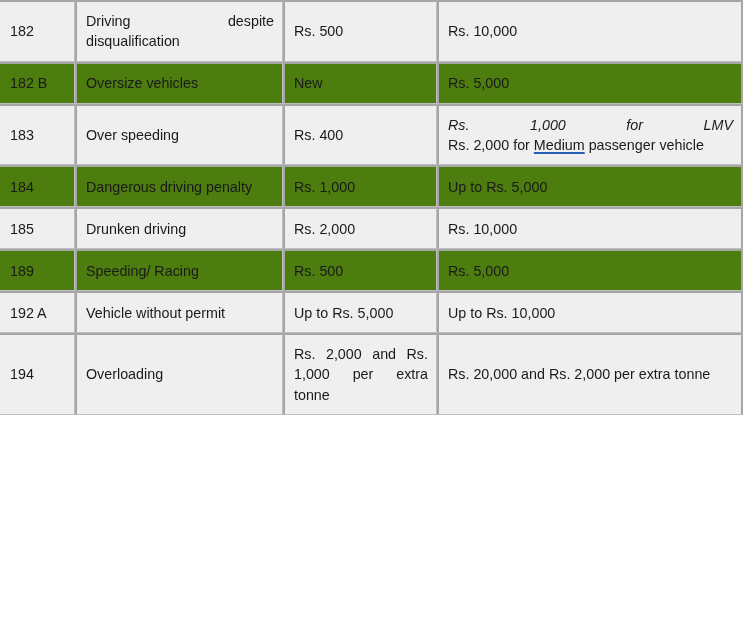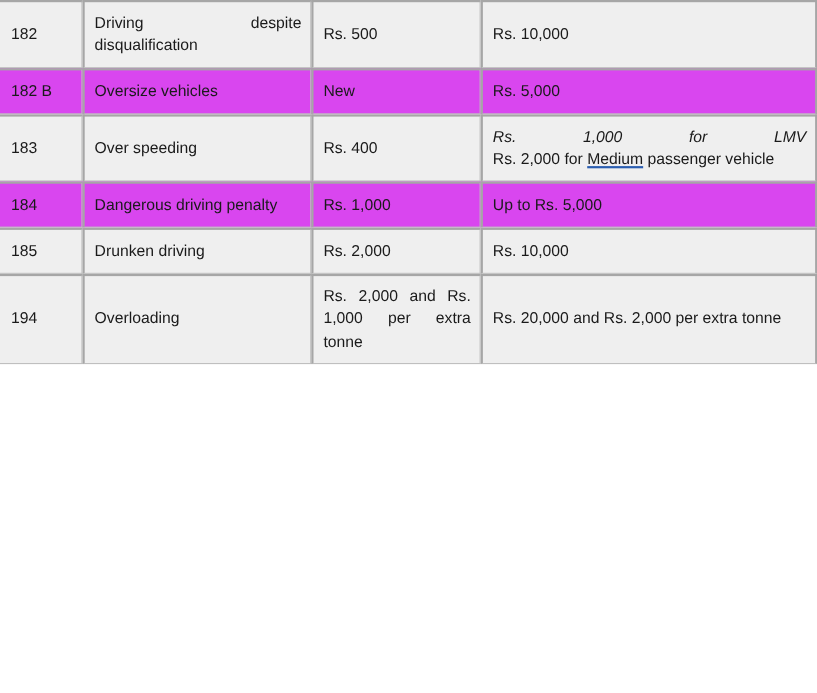--- a/index.html
+++ b/index.html
@@ -47,21 +47,21 @@
   #doc-table td.col-section {
     border-left: none;
     padding-left: 10px;
   }
   #doc-table td.col-new {
     border-right: 2px solid #a6a6a6;
   }
 
   
   #doc-table tr.shaded td { background: #efefef; }
-  #doc-table tr.plain  td { background: #d946ef; }
+  #doc-table tr.plain  td { background: #4d7c0f; }
 
   .just { text-align: justify; text-align-last: left; }
   .plainAlign { text-align: left; }
 
   .spell-underline {
     text-decoration: underline;
     text-decoration-color: #2a5db0;
     text-decoration-thickness: 1.5px;
     text-underline-offset: 2px;
   }
@@ -113,21 +113,33 @@
       <td class="col-new plainAlign">Up to Rs. 5,000</td>
     </tr>
 
     <tr class="shaded" data-h="2">
       <td class="col-section plainAlign">185</td>
       <td class="col-offence just">Drunken driving</td>
       <td class="col-old plainAlign">Rs. 2,000</td>
       <td class="col-new plainAlign">Rs. 10,000</td>
     </tr>
 
+    <tr class="plain" data-h="2">
+      <td class="col-section plainAlign">189</td>
+      <td class="col-offence just">Speeding/ Racing</td>
+      <td class="col-old plainAlign">Rs. 500</td>
+      <td class="col-new plainAlign">Rs. 5,000</td>
+    </tr>
 
+    <tr class="shaded" data-h="2">
+      <td class="col-section plainAlign">192 A</td>
+      <td class="col-offence just">Vehicle without permit</td>
+      <td class="col-old plainAlign">Up to Rs. 5,000</td>
+      <td class="col-new plainAlign">Up to Rs. 10,000</td>
+    </tr>
 
 
     <tr class="shaded" data-h="1">
       <td class="col-section plainAlign">194</td>
       <td class="col-offence plainAlign">Overloading</td>
       <td class="col-old just">Rs. 2,000 and Rs. 1,000 per extra tonne</td>
       <td class="col-new plainAlign">Rs. 20,000 and Rs. 2,000 per extra tonne</td>
     </tr>
 
 

